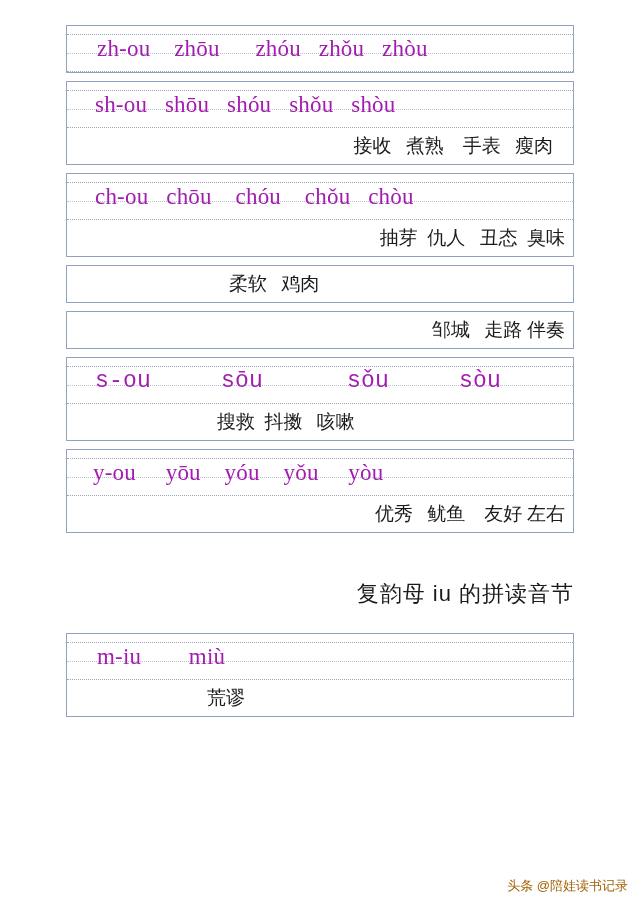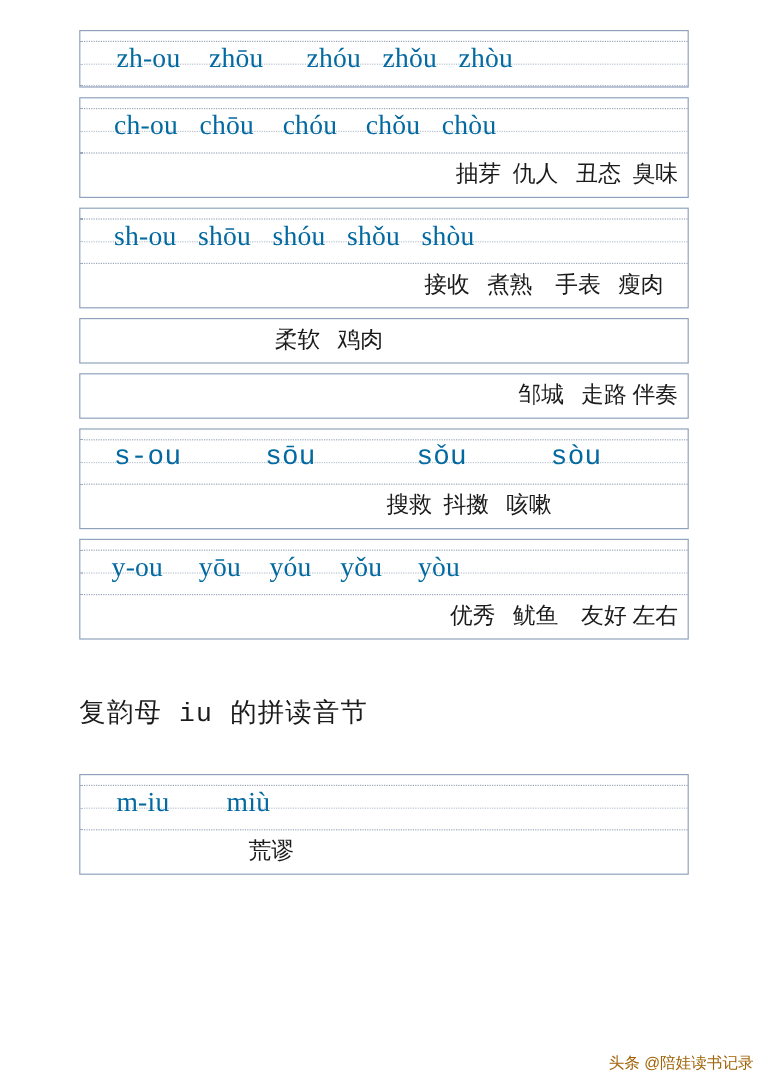--- a/index.html
+++ b/index.html
@@ -51,21 +51,21 @@
   .guide.g-mid    { top: 27px; border-top: 1px dotted #b9c3d2; }
   .guide.g-bottom { top: 45px; }
 
   .pinyin-text {
     position: absolute;
     left: 0; right: 0;
     top: 0;
     height: 46px;
     line-height: 46px;
     font-size: 23px;
-    color: #0369a1;
+    color: #a21caf;
     white-space: pre;
     letter-spacing: 0.2px;
     font-family: "Liberation Serif", "DejaVu Serif", serif;
   }
 
   
   .hanzi-row {
     position: relative;
     height: 36px;
     box-sizing: border-box;
@@ -79,26 +79,26 @@
     text-align: right;
     padding-right: 8px;
     font-size: 19px;
     color: #1b1b1b;
     white-space: pre;
     font-family: "Liberation Serif", "DejaVu Serif", serif;
   }
 
   
   .section-heading {
-    text-align: left;
+    text-align: right;
     font-size: 22px;
     color: #1b1b1b;
-    margin: 46px 0 36px 0;
+    margin: 46px 0 24px 0;
     letter-spacing: 1px;
-    font-family: Liberation Mono, monospace;
+    font-family: Liberation Sans, sans-serif;
   }
 
   
   .watermark {
     position: absolute;
     right: 12px;
     bottom: 10px;
     font-size: 13px;
     color: #a16207;
     white-space: nowrap;
@@ -119,61 +119,61 @@
         <div class="guide g-bottom"></div>
         <div class="pinyin-text" style="padding-left:30px;">zh-ou    zhōu      zhóu   zhǒu   zhòu</div>
       </div>
     </div>
 
     <div class="practice-box">
       <div class="pinyin-row">
         <div class="guide g-top"></div>
         <div class="guide g-mid"></div>
         <div class="guide g-bottom"></div>
+        <div class="pinyin-text" style="padding-left:28px;">sh-ou   shōu   shóu   shǒu   shòu</div>
+      </div>
+      <div class="hanzi-row">
+        <div class="hanzi-text" style="padding-right:20px;">接收   煮熟    手表   瘦肉</div>
+      </div>
+    </div>
+
+    <div class="practice-box">
+      <div class="pinyin-row">
+        <div class="guide g-top"></div>
+        <div class="guide g-mid"></div>
+        <div class="guide g-bottom"></div>
         <div class="pinyin-text" style="padding-left:28px;">ch-ou   chōu    chóu    chǒu   chòu</div>
       </div>
       <div class="hanzi-row">
         <div class="hanzi-text">抽芽  仇人   丑态  臭味</div>
       </div>
     </div>
 
     <div class="practice-box">
-      <div class="pinyin-row">
-        <div class="guide g-top"></div>
-        <div class="guide g-mid"></div>
-        <div class="guide g-bottom"></div>
-        <div class="pinyin-text" style="padding-left:28px;">sh-ou   shōu   shóu   shǒu   shòu</div>
-      </div>
-      <div class="hanzi-row">
-        <div class="hanzi-text" style="padding-right:20px;">接收   煮熟    手表   瘦肉</div>
-      </div>
-    </div>
-
-    <div class="practice-box">
       <div class="hanzi-row">
         <div class="hanzi-text" style="text-align:left;padding-left:162px;">柔软   鸡肉</div>
       </div>
     </div>
 
     <div class="practice-box">
       <div class="hanzi-row">
         <div class="hanzi-text" style="text-align:right;padding-left:150px;font-family:Liberation Serif, serif;">邹城   走路 伴奏</div>
       </div>
     </div>
 
 
     <div class="practice-box">
       <div class="pinyin-row">
         <div class="guide g-top"></div>
         <div class="guide g-mid"></div>
         <div class="guide g-bottom"></div>
         <div class="pinyin-text" style="padding-left:28px;font-family:Liberation Mono, monospace;">s-ou     sōu      sǒu     sòu</div>
       </div>
       <div class="hanzi-row">
-        <div class="hanzi-text" style="text-align:center;padding-left:150px;">搜救  抖擞   咳嗽</div>
+        <div class="hanzi-text" style="text-align:left;padding-left:150px;">搜救  抖擞   咳嗽</div>
       </div>
     </div>
 
     <div class="practice-box">
       <div class="pinyin-row">
         <div class="guide g-top"></div>
         <div class="guide g-mid"></div>
         <div class="guide g-bottom"></div>
         <div class="pinyin-text" style="padding-left:26px;">y-ou     yōu    yóu    yǒu     yòu</div>
       </div>

